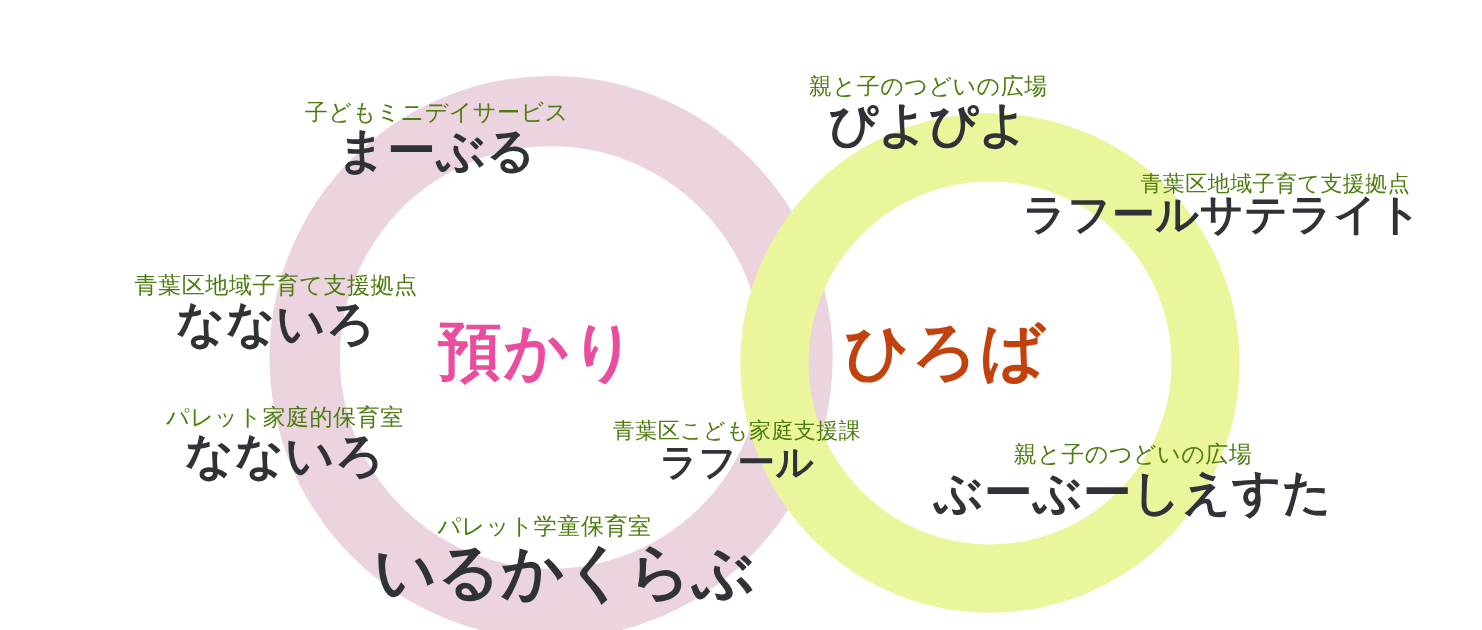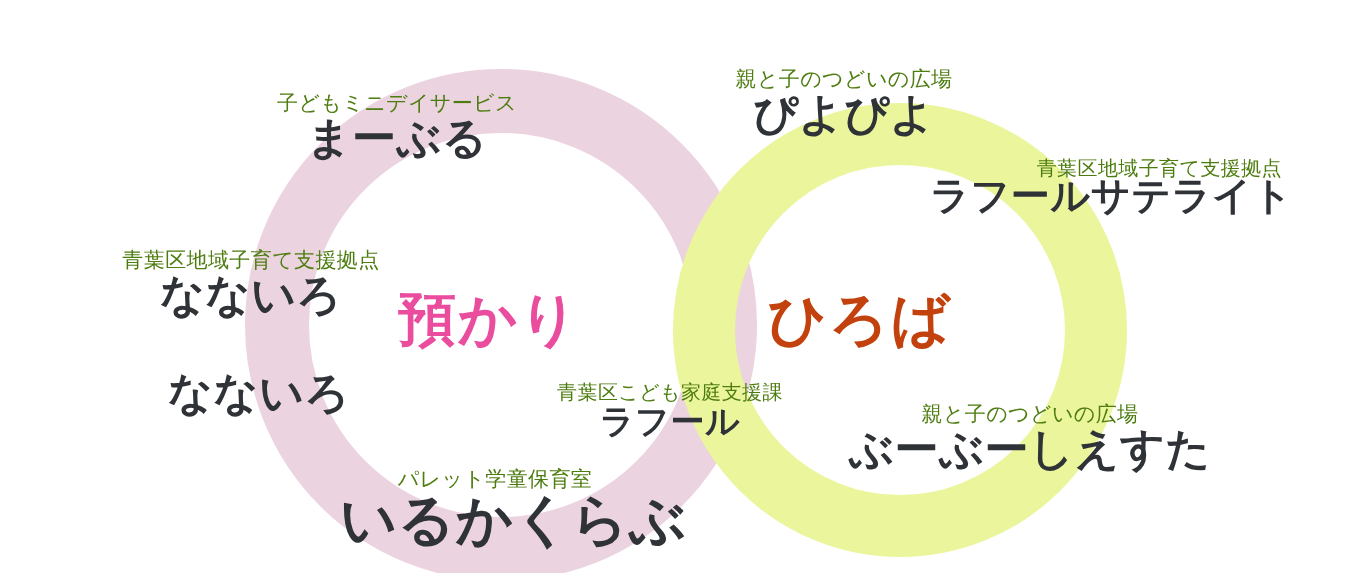--- a/index.html
+++ b/index.html
@@ -135,20 +135,21 @@
     <span class="label-sub">青葉区地域子育て支援拠点</span>
     <span class="label-main second-line">ラフールサテライト</span>
   </div>
 
   <div class="label-group align-center" id="lbl-nanairo-1">
     <span class="label-sub">青葉区地域子育て支援拠点</span>
     <span class="label-main">なないろ</span>
   </div>
 
   <div class="label-group align-center" id="lbl-nanairo-2">
+    <span class="label-sub">パレット家庭的保育室</span>
     <span class="label-main">なないろ</span>
   </div>
 
   <div class="label-group align-center" id="lbl-mimamori">
     <span class="label-sub">青葉区こども家庭支援課</span>
     <span class="label-main">ラフール</span>
   </div>
 
   <div class="label-group align-center" id="lbl-boobooo">
     <span class="label-sub">親と子のつどいの広場</span>

